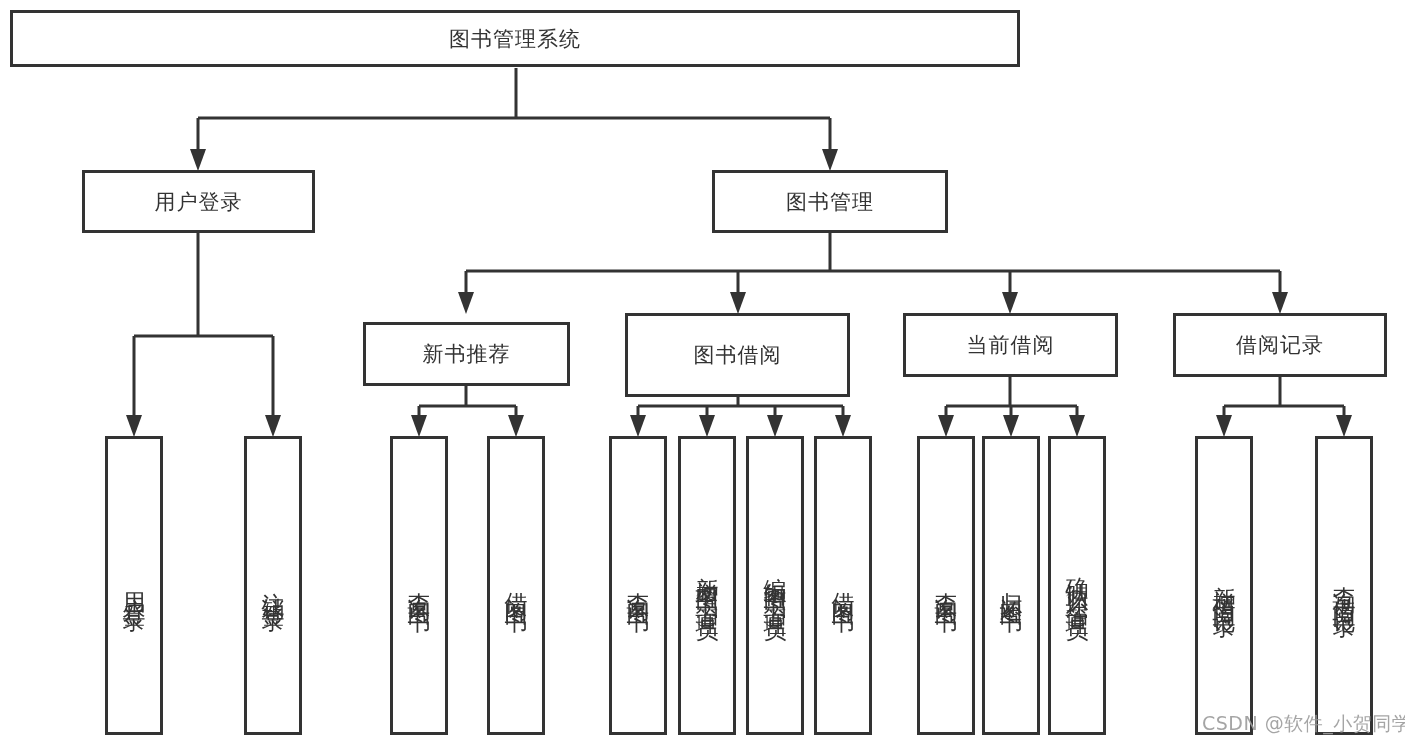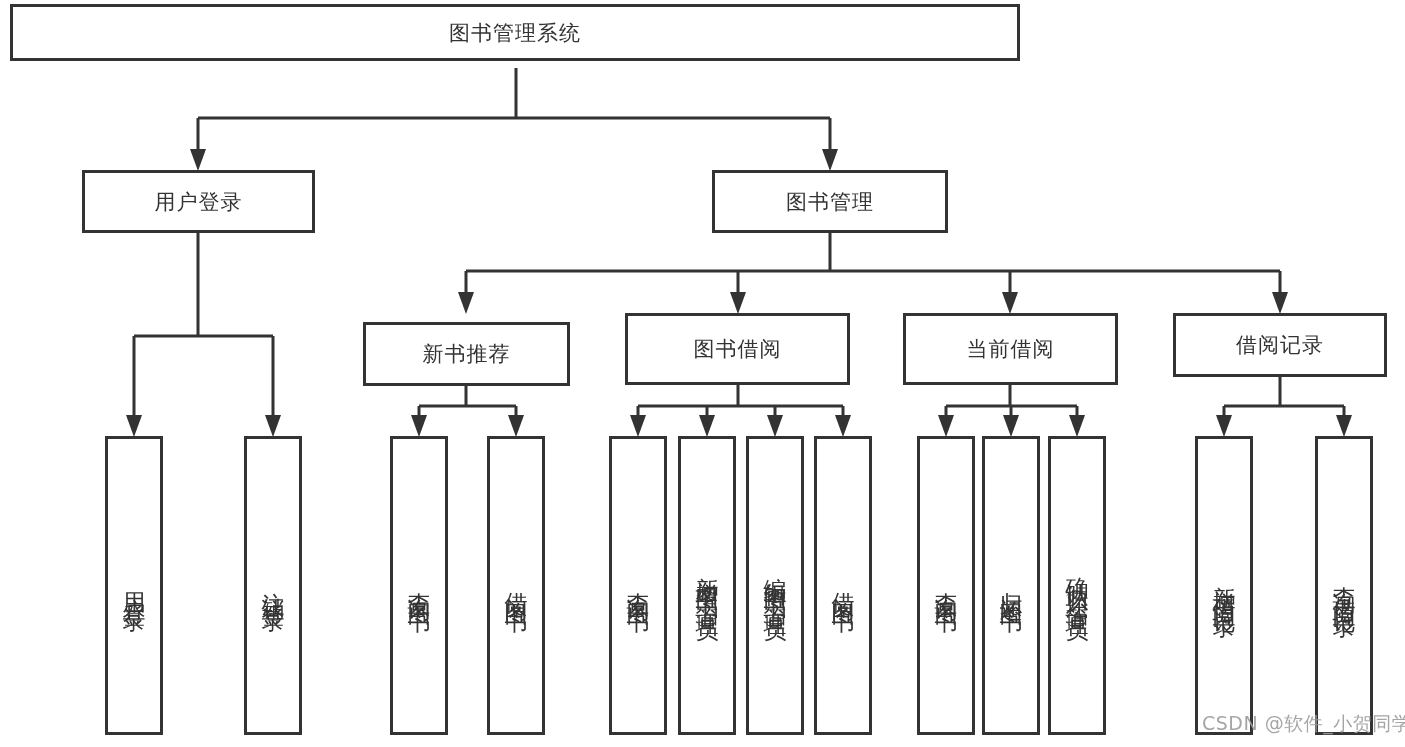--- a/index.html
+++ b/index.html
@@ -44,26 +44,26 @@
     z-index: 3;
     font-size: 19px;
     color: #9e9e9e;
     opacity: 0.92;
     letter-spacing: 0.5px;
     white-space: nowrap;
     margin-left: 14px;
   }
 
   
-  .n-root { left: 10px;   top: 4px;  width: 1010px; height: 57px; }
+  .n-root { left: 10px;   top: 10px;  width: 1010px; height: 57px; }
   .n-l2a  { left: 82px;   top: 170px; width: 233px;  height: 63px; }
   .n-l2b  { left: 712px;  top: 170px; width: 236px;  height: 63px; text-align: right; }
   .n-l3a  { left: 363px;  top: 322px; width: 207px;  height: 64px; }
-  .n-l3b  { left: 625px;  top: 313px; width: 225px;  height: 72px; }
-  .n-l3c  { left: 903px;  top: 313px; width: 215px;  height: 72px; }
+  .n-l3b  { left: 625px;  top: 313px; width: 225px;  height: 84px; }
+  .n-l3c  { left: 903px;  top: 313px; width: 215px;  height: 64px; }
   .n-l3d  { left: 1173px; top: 313px; width: 214px;  height: 64px; }
   .lf     { top: 436px; width: 58px; height: 299px; }
   .lf-1  { left: 105px; }
   .lf-2  { left: 244px; }
   .lf-3  { left: 390px; }
   .lf-4  { left: 487px; }
   .lf-5  { left: 609px; }
   .lf-6  { left: 678px; }
   .lf-7  { left: 746px; }
   .lf-8  { left: 814px; }

